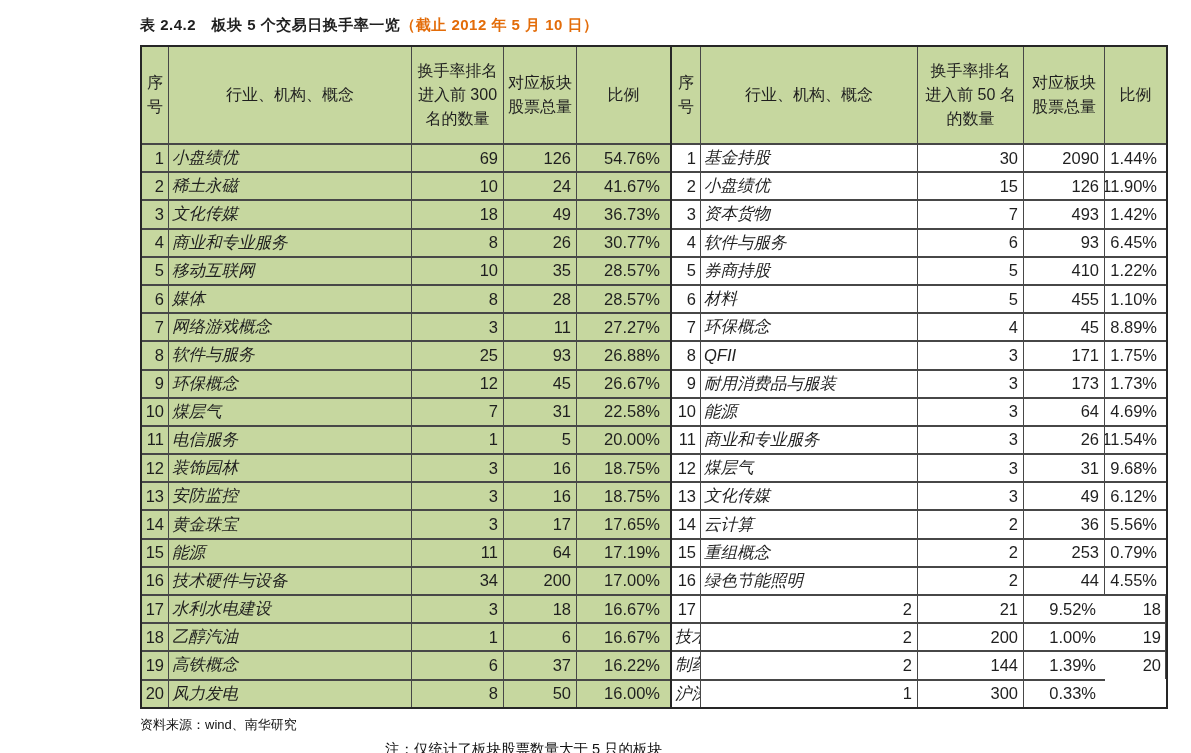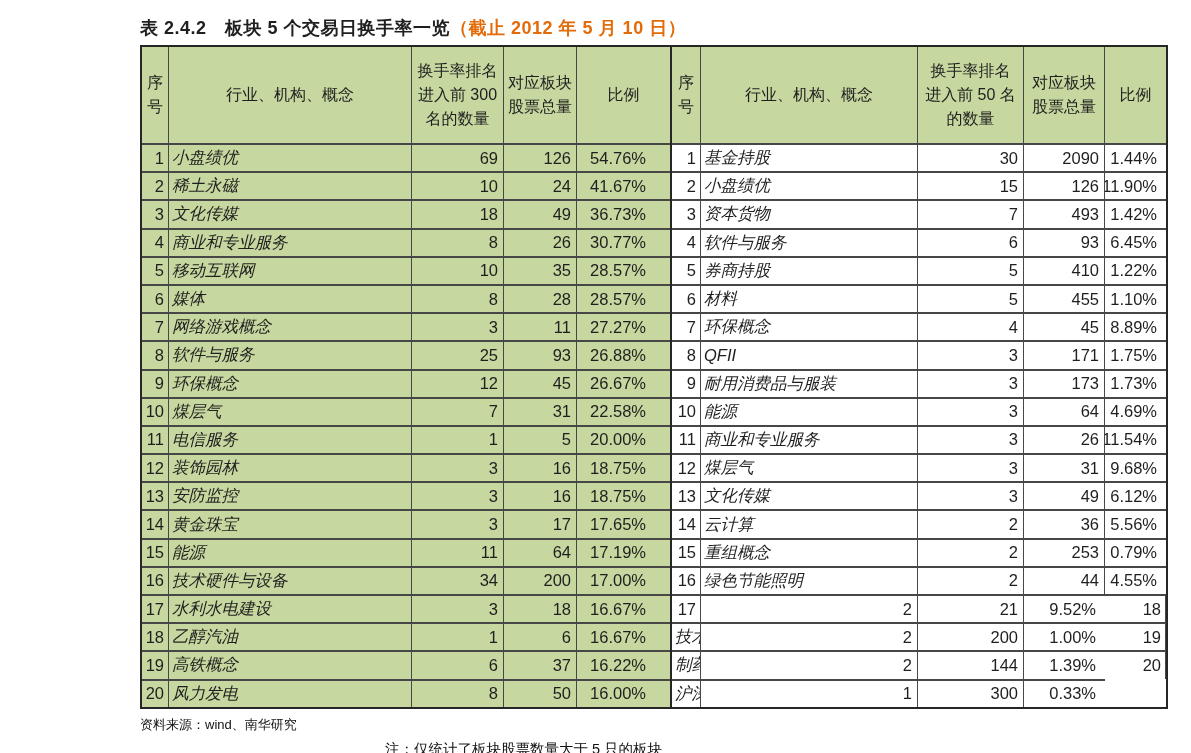--- a/index.html
+++ b/index.html
@@ -5,36 +5,36 @@
   :root{
     --green:#c6d79f;
     --orange:#e36c09;
     --inner-border:#474747;
     --outer-border:#262626;
     --text:#1f1f1f;
   }
   *{margin:0;padding:0;box-sizing:border-box;}
   body{background:#ffffff;font-family:"Liberation Sans","DejaVu Sans",sans-serif;}
   .page{position:relative;width:1191px;height:753px;background:#ffffff;overflow:hidden;color:var(--text);}
-  .title{position:absolute;left:140px;top:16px;font-size:18px;font-weight:bold;letter-spacing:.5px;white-space:nowrap;}
+  .title{position:absolute;left:140px;top:16px;font-size:15px;font-weight:bold;letter-spacing:.5px;white-space:nowrap;}
   .title .orange{color:var(--orange);}
   .tablewrap{position:absolute;left:140px;top:45px;display:flex;border:2px solid var(--outer-border);}
   .half{display:grid;grid-template-rows:96px repeat(20,28.2px);}
   .half.left{grid-template-columns:27px 243px 92px 73px 93px;border-right:2px solid var(--outer-border);}
   .half.right{grid-template-columns:29px 217px 106px 81px 61px;}
   .hcell,.cell{display:flex;align-items:center;border-right:1px solid var(--inner-border);overflow:hidden;}
   .hcell{justify-content:center;text-align:center;background:var(--green);white-space:pre-line;line-height:1.5;font-size:16px;padding:0 1px;}
   .cell{border-top:2px solid var(--inner-border);font-size:16.5px;background:#ffffff;}
   .half.left .cell{background:var(--green);}
   .c4{border-right:none;}
   .cell.c0{justify-content:flex-end;padding-right:4px;}
   .cell.c1{justify-content:flex-start;padding-left:3px;white-space:nowrap;font-style:italic;}
   .cell.c2,.cell.c3{justify-content:flex-end;padding-right:5px;}
   .cell.c4{justify-content:flex-end;}
-  .half.left .cell.c4{padding-right:24px;}
+  .half.left .cell.c4{padding-right:10px;}
   .half.right .cell.c4{padding-right:9px;}
   .source{position:absolute;left:140px;top:716px;font-size:13px;color:#111;}
   .footnote{position:absolute;left:385px;top:740px;font-size:14.5px;color:#111;white-space:nowrap;}
 </style>
 </head>
 <body>
 
 <div class="page">
 
   <div class="title">

